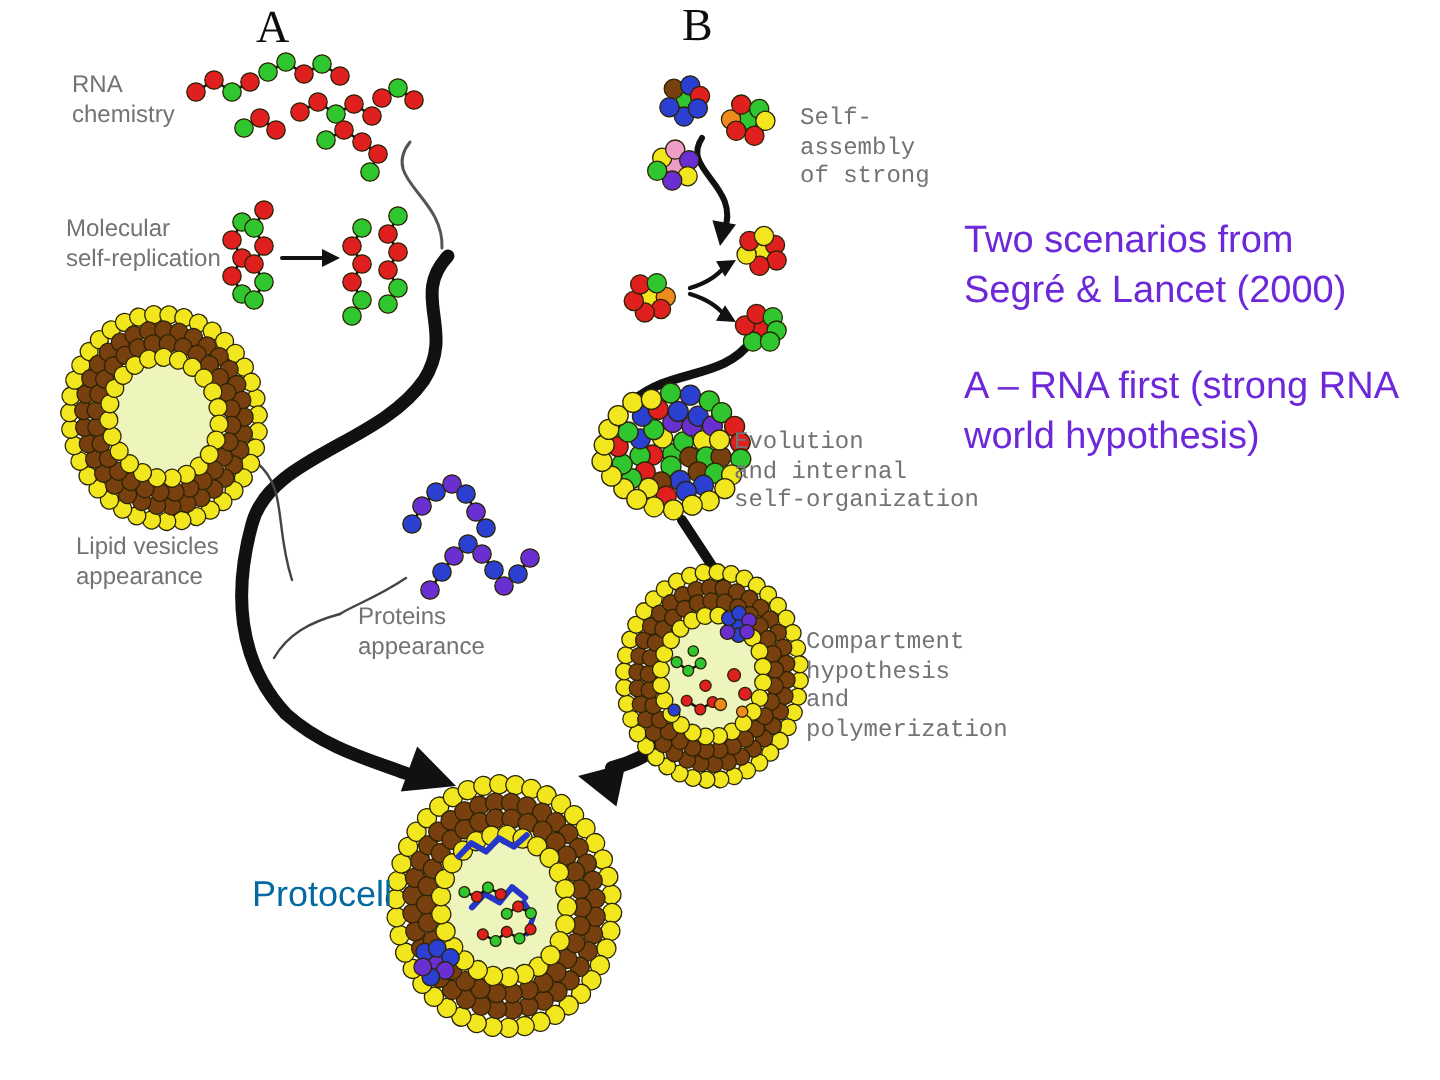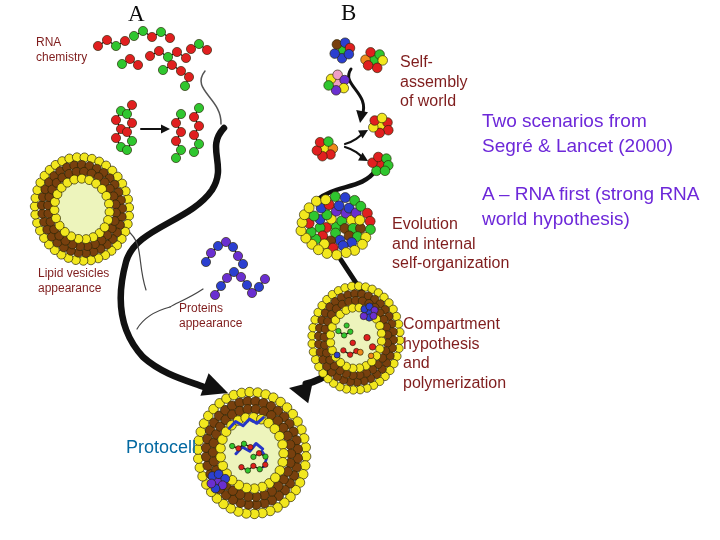--- a/index.html
+++ b/index.html
@@ -1,20 +1,20 @@
 <!DOCTYPE html>
 <html><head>
 <meta charset="utf-8">
 <style>
   html,body{margin:0;padding:0;background:#fff;}
   .slide{position:relative;width:720px;height:540px;background:#ffffff;overflow:hidden;
          font-family:"Liberation Sans",sans-serif;}
   svg.art{position:absolute;left:0;top:0;width:720px;height:540px;}
-  .lbl{position:absolute;font-size:12px;line-height:1.22;color:#7f1d1d;white-space:nowrap;}
-  .lbl.small{font-size:16px;}
+  .lbl{position:absolute;font-size:12px;line-height:1.22;color:#737373;white-space:nowrap;}
+  .lbl.small{font-size:12px;font-family:Liberation Mono, monospace;}
   .lbl.big{font-size:18px;color:#0369a1;}
   .serif{position:absolute;font-family:"Liberation Serif",serif;font-size:23px;color:#0d0d0d;}
   .ind{padding-left:6px;}
   .side{position:absolute;left:482px;top:108px;font-size:19px;line-height:25px;color:#6d28d9;}
   .side p{margin:0 0 23px 0;white-space:nowrap;}
 </style>
 </head>
 <body>
 
 <div class="slide">
@@ -667,43 +667,47 @@
     </svg>
 
   <div class="serif" style="left:128px;top:1px">A</div>
   <div class="serif" style="left:341px;top:0px">B</div>
 
   <div class="lbl" style="left:36px;top:35px">
     <div>RNA</div>
     <div>chemistry</div>
   </div>
 
+  <div class="lbl" style="left:33px;top:107px">
+    <div>Molecular</div>
+    <div>self-replication</div>
+  </div>
 
   <div class="lbl" style="left:38px;top:266px">
     <div>Lipid vesicles</div>
     <div>appearance</div>
   </div>
 
   <div class="lbl" style="left:179px;top:301px">
     <div>Proteins</div>
     <div>appearance</div>
   </div>
 
   <div class="lbl big" style="left:126px;top:437px">
     <div>Protocell</div>
   </div>
 
   <div class="lbl small" style="left:400px;top:52px">
     <div>Self-</div>
     <div>assembly</div>
-    <div>of world</div>
-  </div>
-
-
-  <div class="lbl small" style="left:392px;top:214px">
+    <div>of strong</div>
+  </div>
+
+
+  <div class="lbl small" style="left:367px;top:214px">
     <div>Evolution</div>
     <div>and internal</div>
     <div>self-organization</div>
   </div>
 
   <div class="lbl small" style="left:403px;top:314px">
     <div>Compartment</div>
     <div>hypothesis</div>
     <div>and</div>
     <div>polymerization</div>

